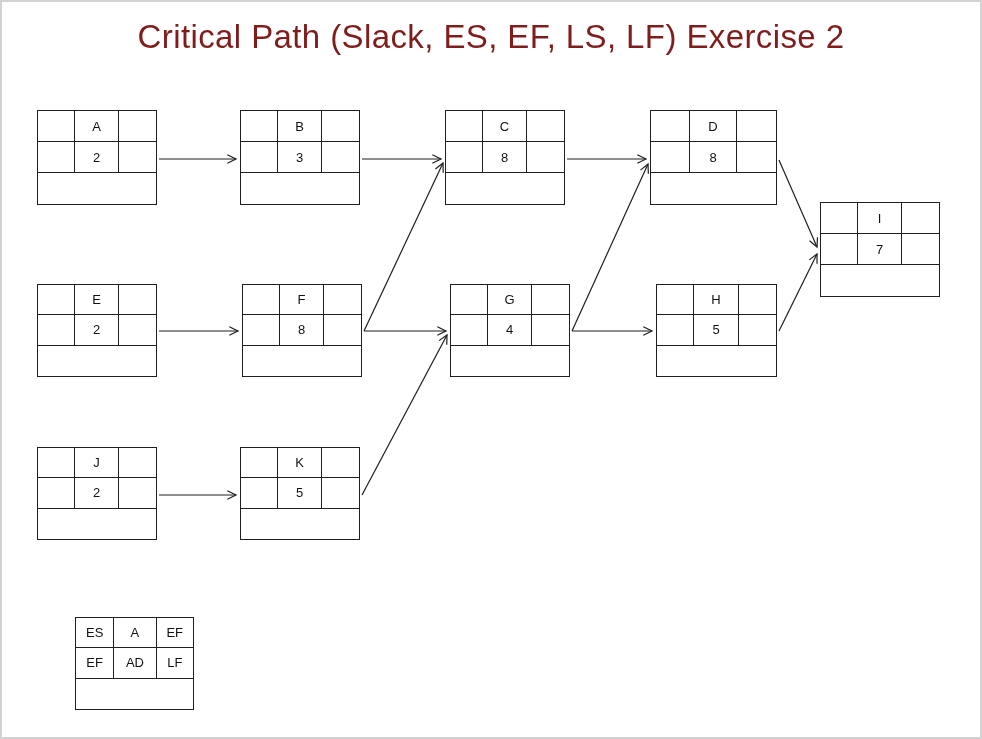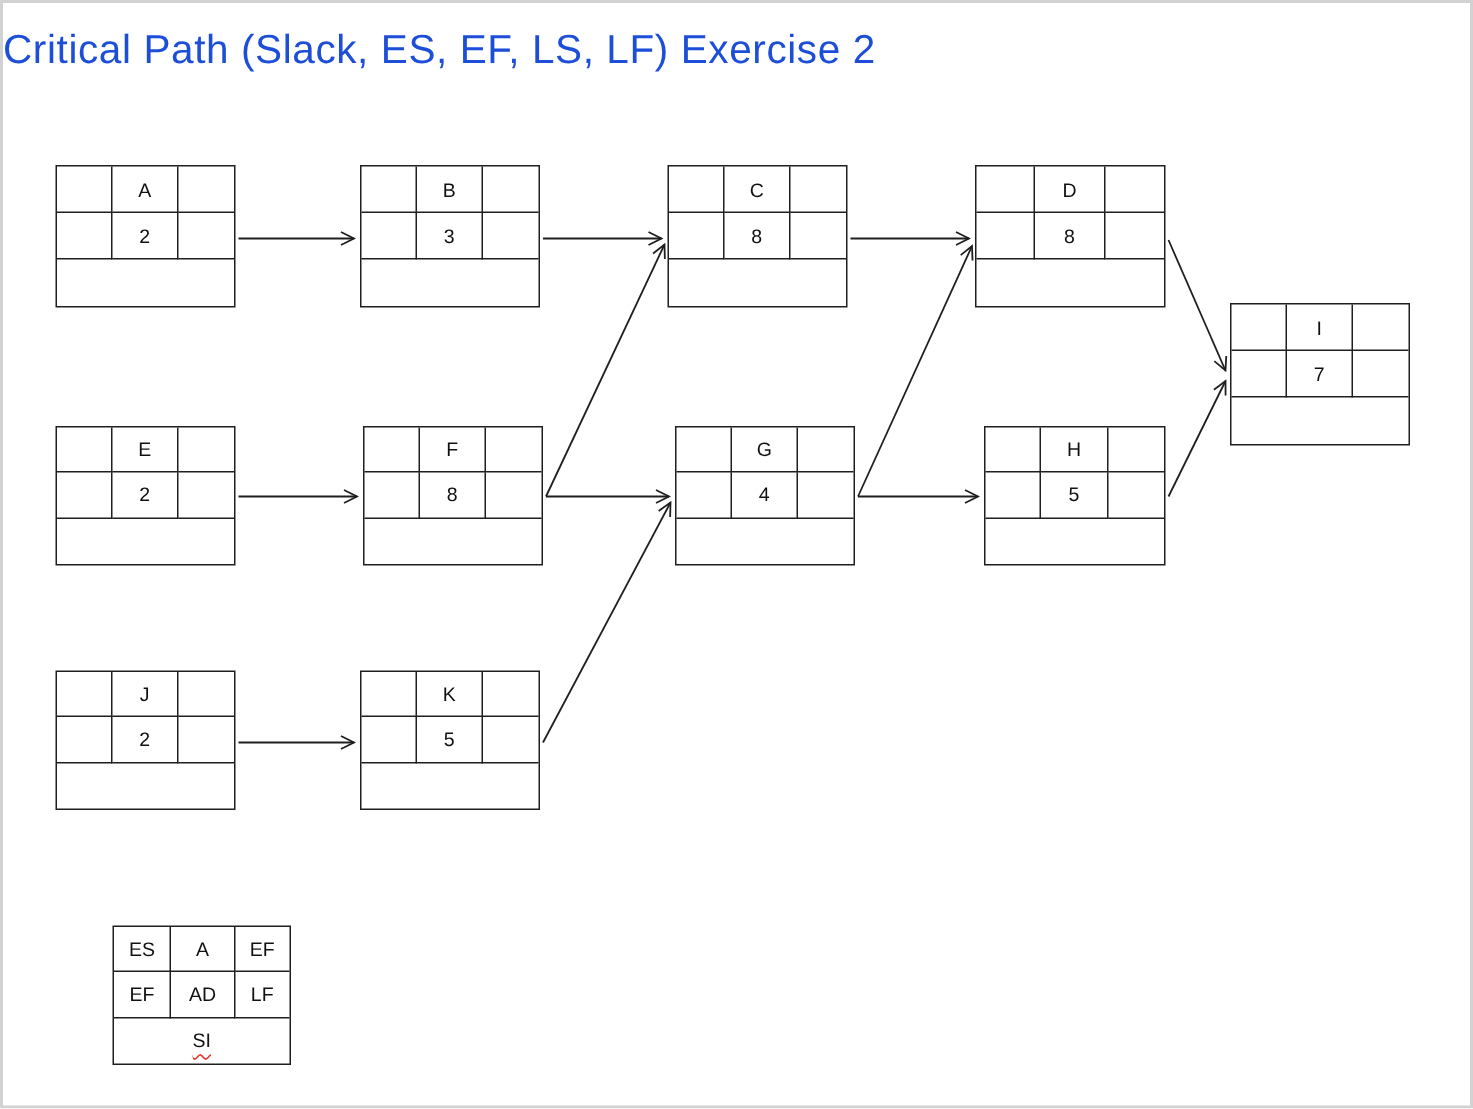--- a/index.html
+++ b/index.html
@@ -8,24 +8,24 @@
     width:982px;height:739px;
     box-sizing:border-box;
     background:#ffffff;
     border:2px solid #d2d2d2;
     font-family:"Liberation Sans", sans-serif;
     color:#111;
     overflow:hidden;
   }
   .title{
     position:absolute;top:16px;left:0;width:100%;
-    text-align:left;
-    font-size:27px;
+    text-align:center;
+    font-size:33px;
     letter-spacing:0.4px;
-    color:#1d4ed8;
+    color:#7f1d1d;
   }
   svg.arrows{position:absolute;top:0;left:0;width:982px;height:739px;pointer-events:none;}
   .node{
     position:absolute;
     display:grid;
     grid-template-columns:1fr 1.18fr 1fr;
     grid-template-rows:1fr 1fr 1fr;
     box-sizing:border-box;
     background:#ffffff;
     border:1.6px solid #1f1f1f;
@@ -185,18 +185,15 @@
     <div class="c slack"></div>
   </div>
 
   <div class="node" style="left:73px;top:615px;width:119px;height:93px;grid-template-columns:1fr 1.1fr 0.95fr;">
     <div class="c">ES</div>
     <div class="c">A</div>
     <div class="c colend">EF</div>
     <div class="c">EF</div>
     <div class="c">AD</div>
     <div class="c colend">LF</div>
-    <div class="c slack">
-        <span class="squiggle">SI</span>
-      </div>
   </div>
 
 </div>
 
 </body></html>

